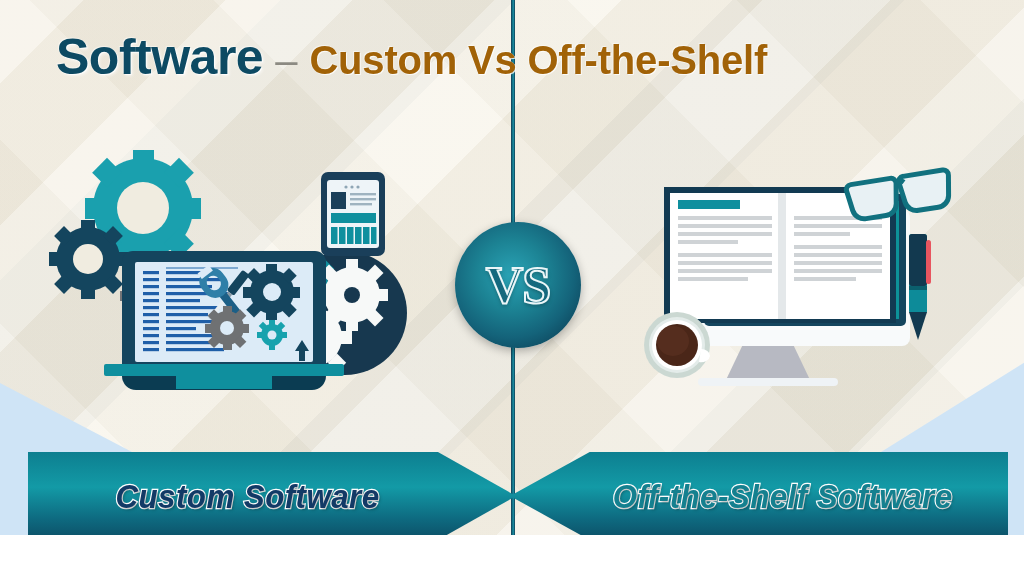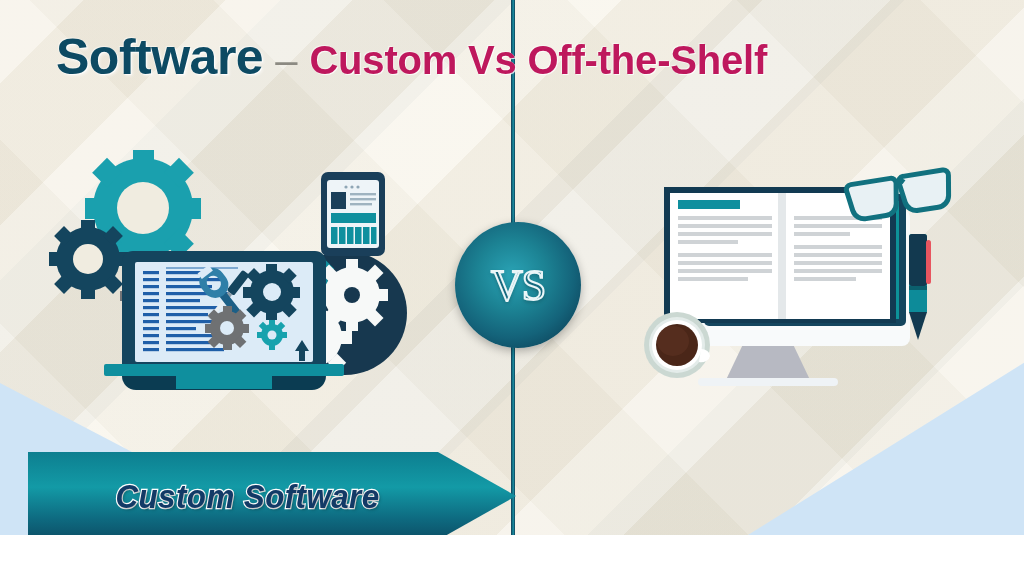--- a/index.html
+++ b/index.html
@@ -111,21 +111,21 @@
   }
   .title-dash {
     font-size: 40px;
     font-weight: normal;
     color: #8c8a82;
     padding: 0 12px;
   }
   .title-light {
     font-size: 40px;
     font-weight: bold;
-    color: #be185d;
+    color: #a16207;
     letter-spacing: -0.2px;
     text-shadow:
        1px 1px 0 rgba(255,255,255,0.8),
       -1px -1px 0 rgba(255,255,255,0.5);
   }
 
   
   .vs-badge {
     position: absolute;
     left: 455px;
@@ -140,22 +140,22 @@
         #0c4259 86%,
         #08303f 100%);
     box-shadow: 0 3px 10px rgba(0,0,0,0.28);
     display: flex;
     align-items: center;
     justify-content: center;
     z-index: 40;
   }
   .vs-text {
     font-family: "Liberation Serif", serif;
-    font-size: 44px;
-    font-weight: normal;
+    font-size: 52px;
+    font-weight: bold;
     color: #15697e;
     letter-spacing: -1px;
     -webkit-text-stroke: 2px #eaf6f8;
     text-shadow: 0 2px 4px rgba(0,0,0,0.35);
   }
 
   
   .banner {
     position: absolute;
     height: 88px;
@@ -519,14 +519,17 @@
   </svg>
 
   <div class="vs-badge">
     <span class="vs-text">VS</span>
   </div>
 
   <div class="banner banner-left">
     <span class="banner-label banner-label-left">Custom Software</span>
   </div>
 
+  <div class="banner banner-right">
+    <span class="banner-label banner-label-right">Off-the-Shelf Software</span>
+  </div>
 
 </div>
 
 </body></html>

